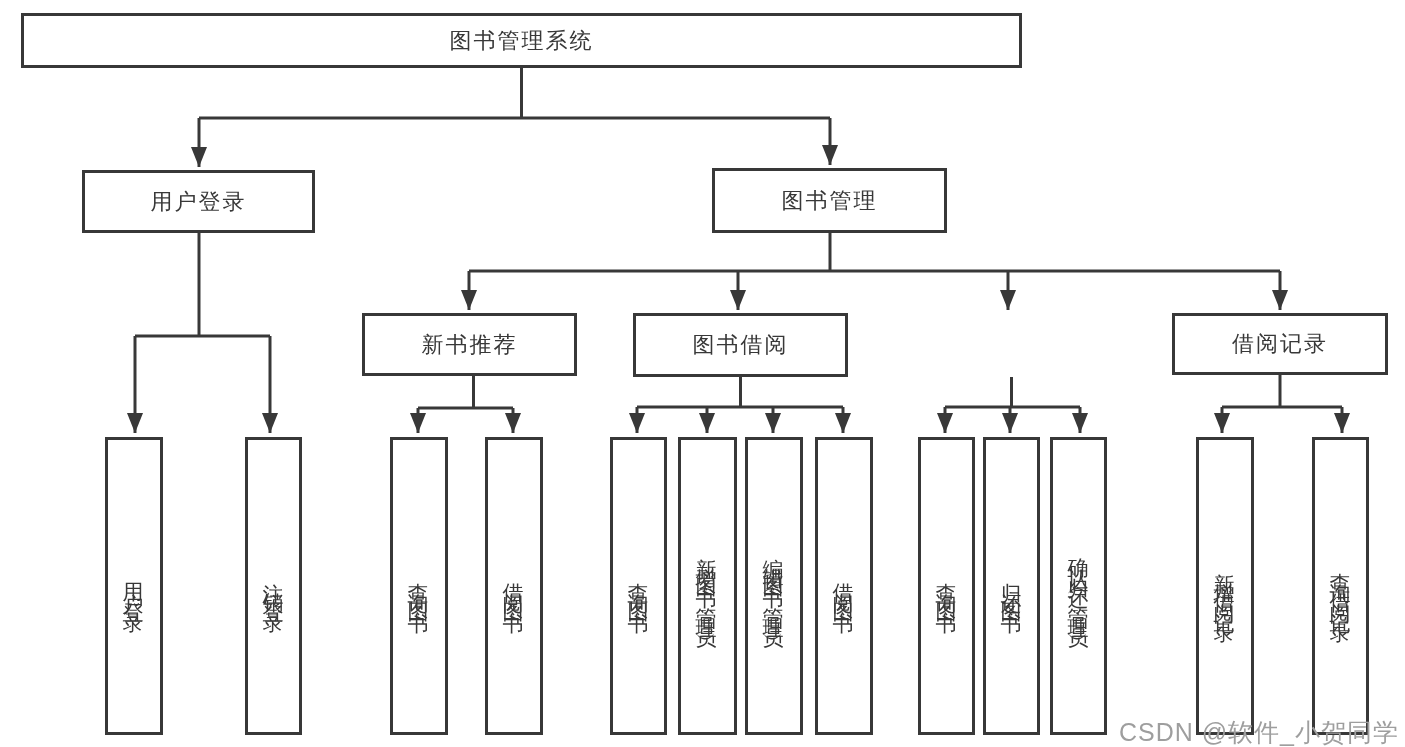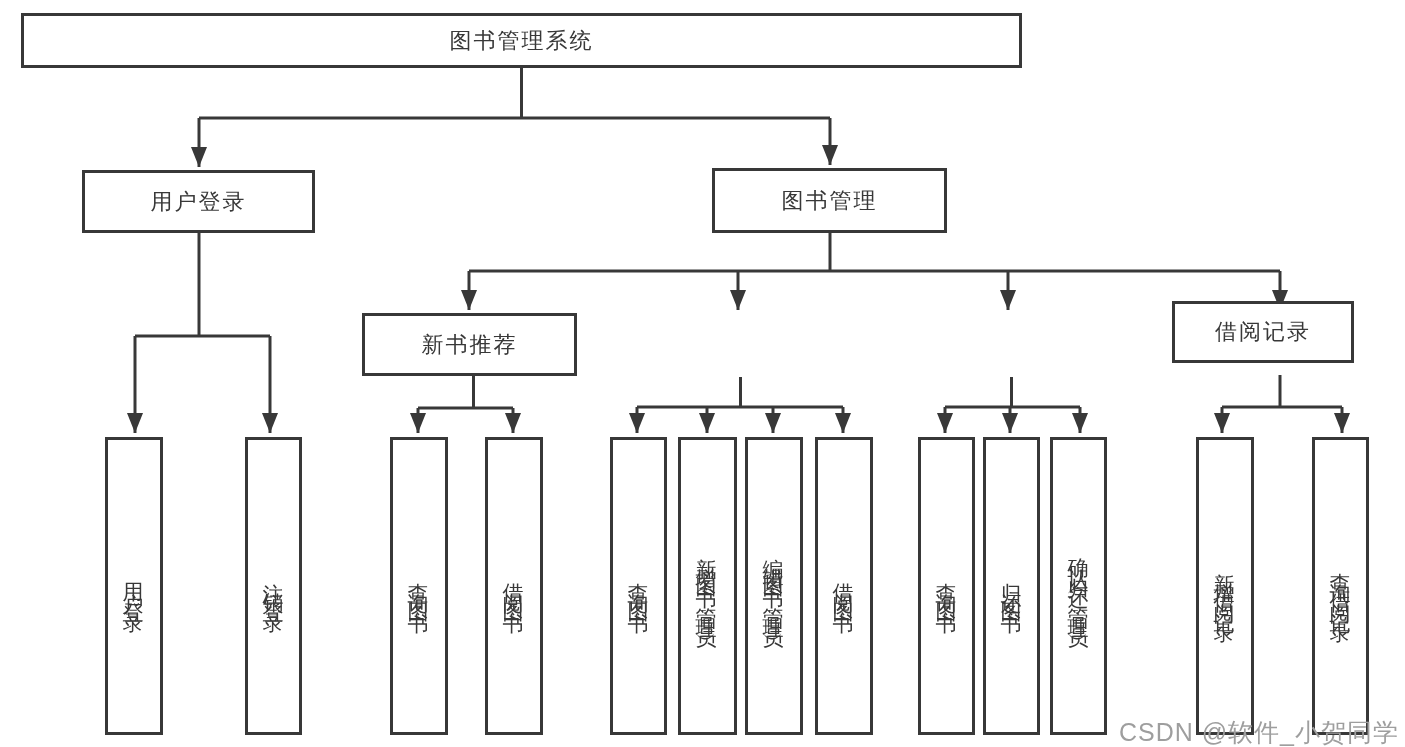--- a/index.html
+++ b/index.html
@@ -99,21 +99,22 @@
       <line x1="1342" y1="407" x2="1342" y2="433" marker-end="url(#arrow)"></line>
     </g>
   </svg>
 
   <div class="node hnode" style="left:21px; top:13px; width:1001px; height:55px;">图书管理系统</div>
 
   <div class="node hnode" style="left:82px; top:170px; width:233px; height:63px;">用户登录</div>
   <div class="node hnode" style="left:712px; top:168px; width:235px; height:65px;text-align:center;">图书管理</div>
 
   <div class="node hnode" style="left:362px; top:313px; width:215px; height:63px;">新书推荐</div>
-  <div class="node hnode" style="left:1172px; top:301px; width:182px; height:62px;">借阅记录</div>
+  <div class="node hnode" style="left:633px; top:313px; width:215px; height:64px;">图书借阅</div>
+  <div class="node hnode" style="left:1172px; top:313px; width:216px; height:62px;">借阅记录</div>
 
   <div class="node vnode" style="left:105px; top:437px; width:58px; height:298px;">用户登录</div>
   <div class="node vnode" style="left:245px; top:437px; width:57px; height:298px;">注销登录</div>
 
   <div class="node vnode" style="left:390px; top:437px; width:58px; height:298px;">查询图书</div>
   <div class="node vnode" style="left:485px; top:437px; width:58px; height:298px;">借阅图书</div>
 
   <div class="node vnode" style="left:610px; top:437px; width:57px; height:298px;">查询图书</div>
   <div class="node vnode" style="left:678px; top:437px; width:59px; height:298px;">新增图书（管理员）</div>
   <div class="node vnode" style="left:745px; top:437px; width:58px; height:298px;">编辑图书（管理员）</div>

